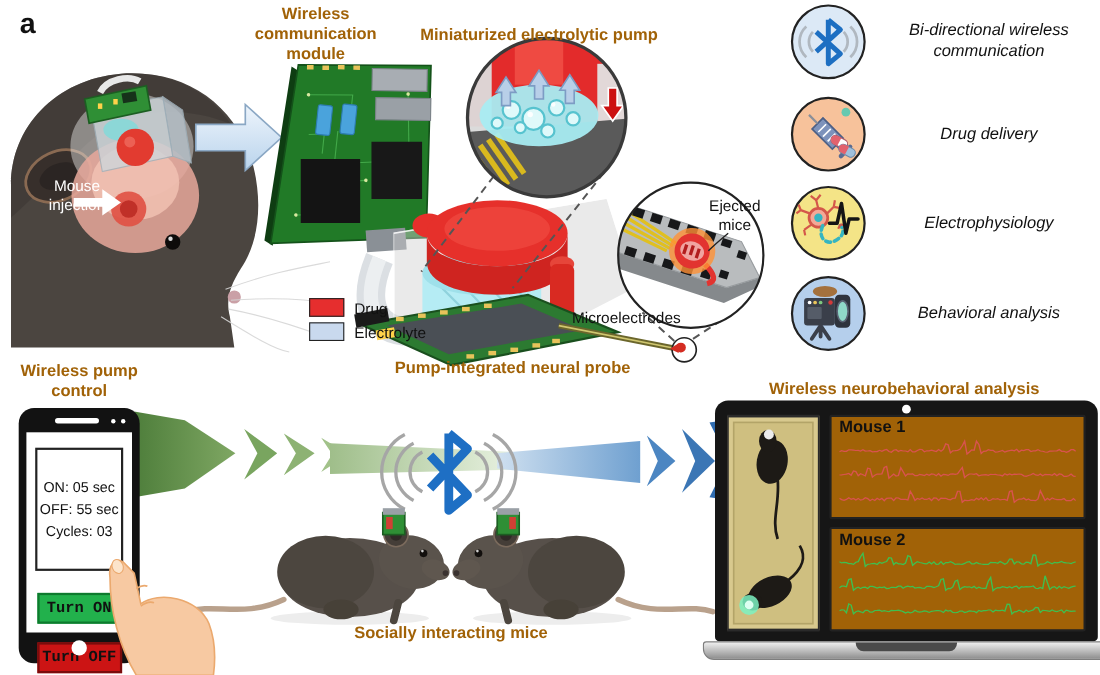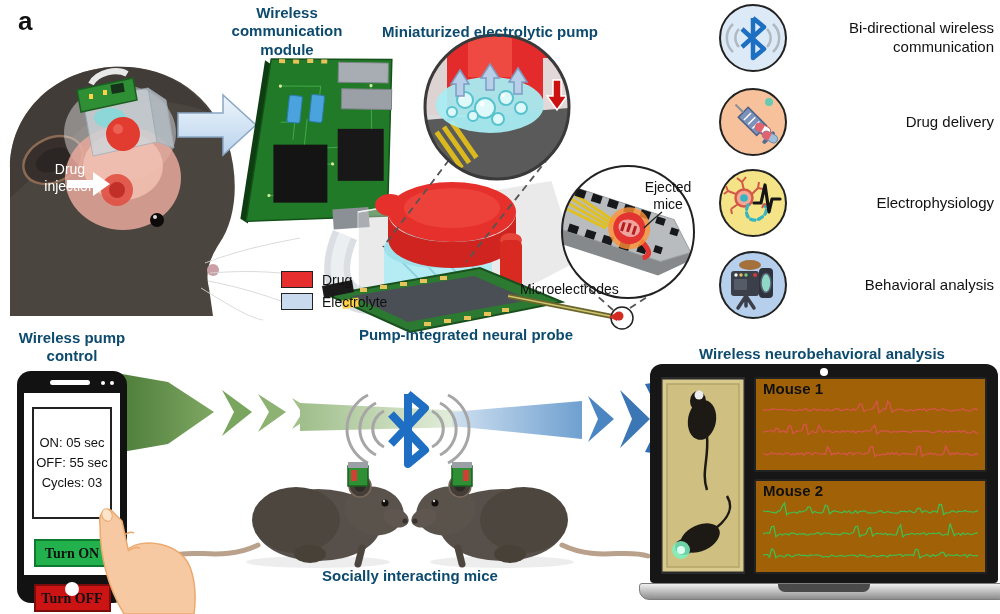--- a/index.html
+++ b/index.html
@@ -1,44 +1,44 @@
 <!DOCTYPE html>
 <html><head>
 <meta charset="utf-8">
 <style>
   html,body{margin:0;padding:0;background:#fff;}
   #stage{position:relative;width:1000px;height:614px;background:#fff;overflow:hidden;
          font-family:"Liberation Sans",sans-serif;color:#111;}
   svg{display:block}
   .abs{position:absolute;}
-  .lbl{position:absolute;font-weight:bold;font-size:15px;line-height:1.22;text-align:center;color:#0c4a6e;z-index:5;}
+  .lbl{position:absolute;font-weight:bold;font-size:15px;line-height:1.22;text-align:center;color:#a16207;z-index:5;}
   .lbl-reg{position:absolute;font-weight:normal;font-size:14px;line-height:1.2;text-align:center;color:#111;z-index:5;}
   #panel-letter{left:18px;top:6px;font-size:26px;font-weight:bold;z-index:6;}
   #drug-injection-lbl{left:28px;top:161px;width:84px;color:#fff;font-size:14px;z-index:5;font-weight:normal;}
   
   #scene{position:absolute;left:0;top:0;z-index:1;}
   
   .legend-row{position:absolute;display:flex;align-items:center;gap:9px;z-index:5;text-align:center;}
   .legend-swatch{width:30px;height:15px;border:1.6px solid #222;}
   .legend-text{font-size:14px;}
   
   .feature-row{position:absolute;left:718px;display:flex;align-items:center;z-index:5;}
   .feature-icon{width:70px;height:70px;flex:0 0 70px;}
-  .feature-label{margin-left:16px;font-size:15px;line-height:1.25;width:190px;text-align:right;}
+  .feature-label{margin-left:16px;font-size:15px;line-height:1.25;width:190px;text-align:center;font-style:italic;}
   
   #phone{position:absolute;left:17px;top:371px;width:110px;height:232px;background:#121212;
          border-radius:14px;z-index:2;}
   #phone .speaker{position:absolute;left:33px;top:9px;width:40px;height:5px;background:#fff;border-radius:3px;}
   #phone .cam-dot{position:absolute;top:10px;width:4px;height:4px;border-radius:50%;background:#fff;}
   #phone .screen{position:absolute;left:7px;right:7px;top:22px;bottom:28px;background:#fff;}
   #phone .settings-box{margin:14px 8px 0 8px;border:2px solid #222;padding:24px 0;
                        font-size:13px;line-height:1.55;text-align:center;background:#fff;}
   .phone-btn{display:block;width:77px;height:28px;margin:0 auto;border:2px solid;
              font-weight:bold;font-size:14px;color:#111;text-align:center;line-height:25px;padding:0;
-             font-family:Liberation Serif, serif;}
+             font-family:Liberation Mono, monospace;}
   #btn-on{margin-top:20px;background:#22b14c;border-color:#0e7a2e;}
   #btn-off{margin-top:17px;background:#cc1414;border-color:#7a0c0c;}
   #phone .home{position:absolute;bottom:7px;left:50%;margin-left:-7px;width:14px;height:14px;
                border-radius:50%;background:#fff;}
   #hand{position:absolute;left:88px;top:455px;z-index:6;}
   
   #laptop{position:absolute;left:650px;top:364px;width:348px;z-index:2;}
   #laptop .screen{position:relative;height:219px;background:#161616;border-radius:12px 12px 4px 4px;
                   box-sizing:border-box;padding:13px 11px 9px 11px;}
   #laptop .cam{position:absolute;top:4px;left:50%;margin-left:-4px;width:8px;height:8px;border-radius:50%;background:#fff;}
@@ -359,21 +359,21 @@
             <rect x="632" y="224" width="3" height="9"></rect>
           </g>
         </g>
       </g>
       <circle cx="628" cy="232" r="66" fill="none" stroke="#222" stroke-width="2"></circle>
       <path d="M662,212 Q650,222 644,228" stroke="#222" stroke-width="1.3" fill="none"></path>
     </g>
   </svg>
 
   <div id="panel-letter" class="abs">a</div>
-  <div id="drug-injection-lbl" class="lbl-reg">Drug injection</div>
+  <div id="drug-injection-lbl" class="lbl-reg">Mouse injection</div>
   <div class="lbl" style="left:217px;top:4px;width:140px;">Wireless communication module</div>
   <div class="lbl" style="left:378px;top:23px;width:224px;white-space:nowrap;">Miniaturized electrolytic pump</div>
   <div class="lbl" style="left:344px;top:326px;width:244px;white-space:nowrap;">Pump-integrated neural probe</div>
   <div class="lbl-reg" style="left:637px;top:179px;width:62px;">Ejected mice</div>
   <div class="lbl-reg" style="left:520px;top:248px;white-space:nowrap;margin-top:33px;">Microelectrodes</div>
 
   <div class="legend-row" style="left:281px;top:271px;">
     <span class="legend-swatch" style="background: rgb(230, 46, 46);"></span>
     <span class="legend-text">Drug</span>
   </div>

